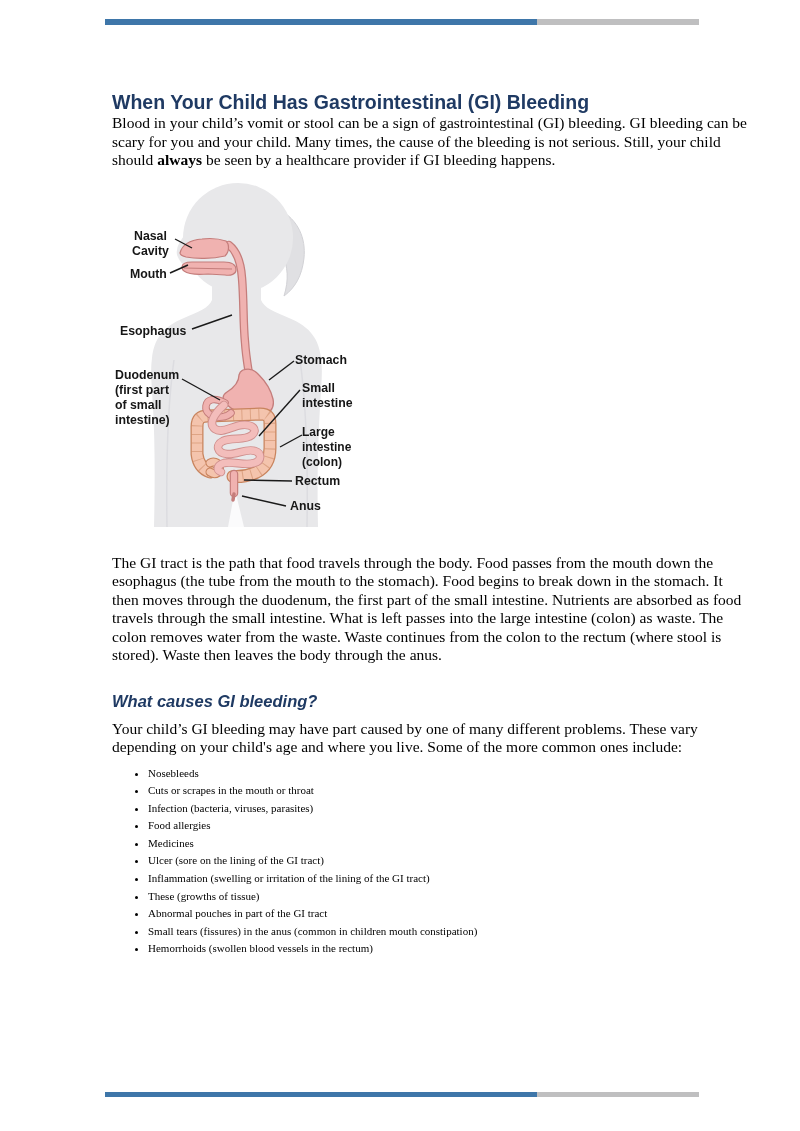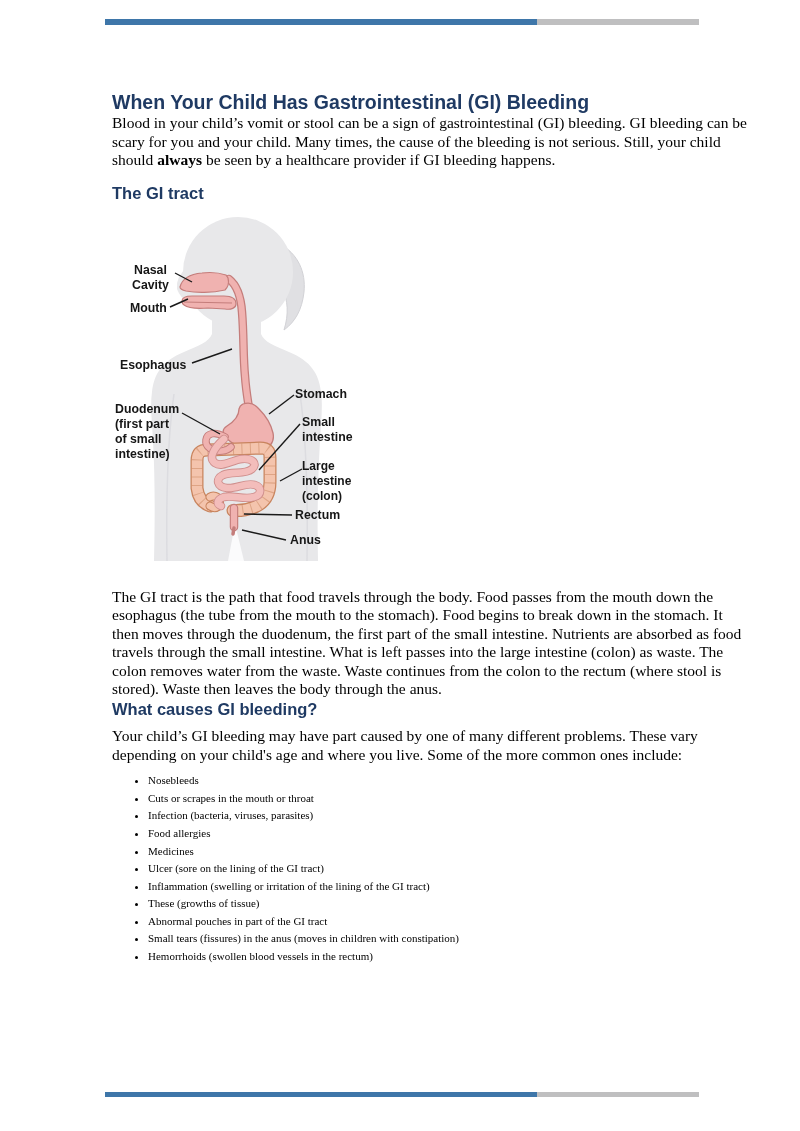--- a/index.html
+++ b/index.html
@@ -11,21 +11,21 @@
   .rule.top{top:19px;}
   .rule.bottom{top:1092px;height:5px;}
   .content{padding:0 48px 0 112px;}
   h1{margin:91px 0 0;font-family:"Liberation Sans",sans-serif;font-weight:bold;
      font-size:19.5px;line-height:1.2;color:#1f3a63;}
   p{margin:0;font-size:15.5px;line-height:18.5px;}
   p.intro{}
   h2{margin:0;font-family:"Liberation Sans",sans-serif;font-weight:bold;
      font-size:16.5px;line-height:1.25;color:#1f3a63;}
   h2.gi{margin-top:13px;}
-  h2.causes{}
+  h2.causes{margin-top:26px;font-style:italic;}
   .diagram{margin-top:12px;width:250px;height:345px;}
   .diagram svg{overflow:visible;display:block;}
   p.tract{margin-top:27px;}
   p.causes-intro{margin-top:8px;}
   ul.causes-list{margin:8px 0 0;padding-left:36px;list-style:disc outside;}
   ul.causes-list li{font-size:11px;line-height:17.6px;}
   .footer-row{position:absolute;top:1100px;left:105px;width:594px;display:flex;
      justify-content:space-between;font-family:"Liberation Sans",sans-serif;
      font-style:italic;font-size:11.5px;color:#77787a;}
   .dlabel{font-family:"Liberation Sans",sans-serif;font-weight:bold;font-size:12.3px;fill:#161616;}
@@ -40,21 +40,20 @@
     <div class="seg-blue"></div>
     <div class="seg-gray"></div>
   </div>
 
   <div class="content">
 
     <h1>When Your Child Has Gastrointestinal (GI) Bleeding</h1>
 
     <p class="intro"><span>Blood in your child’s vomit or stool can be a sign of gastrointestinal (GI) bleeding. GI bleeding can be scary for you and your child. Many times, the cause of the bleeding is not serious. Still, your child should </span><b>always</b><span> be seen by a healthcare provider if GI bleeding happens.</span></p>
 
-    <h2 class="gi">The GI tract</h2>
 
     <div class="diagram">
       <svg viewBox="0 0 250 345" width="250" height="345" xmlns="http://www.w3.org/2000/svg">
 
         <g>
           <path d="M168,28 C186,38 194,56 192,76 C190,94 183,106 172,114 C177,98 176,84 170,72 C165,60 160,48 158,40 Z" fill="#e0e0e3" stroke="#d2d2d6" stroke-width="1"></path>
           <path d="M100,95 L100,118 C97,126 86,130 72,136 C50,145 42,158 40,176 C38,190 40,205 41,225 C43,260 43,300 42,345 L206,345 C205,300 206,260 208,225 C209,205 211,190 209,176 C207,158 199,145 177,136 C163,130 152,126 149,118 L149,95 Z" fill="#e8e8ea"></path>
           <ellipse cx="126" cy="56" rx="55" ry="55" fill="#e8e8ea"></ellipse>
           <path d="M76,50 Q63,62 65,73 Q68,82 78,88 L88,92 L92,50 Z" fill="#e8e8ea"></path>
           <path d="M62,178 C56,220 54,280 55,345" fill="none" stroke="#dcdce0" stroke-width="1.5"></path>
@@ -127,21 +126,21 @@
     <ul class="causes-list">
       <li>Nosebleeds</li>
       <li>Cuts or scrapes in the mouth or throat</li>
       <li>Infection (bacteria, viruses, parasites)</li>
       <li>Food allergies</li>
       <li>Medicines</li>
       <li>Ulcer (sore on the lining of the GI tract)</li>
       <li>Inflammation (swelling or irritation of the lining of the GI tract)</li>
       <li>These (growths of tissue)</li>
       <li>Abnormal pouches in part of the GI tract</li>
-      <li>Small tears (fissures) in the anus (moves in children with constipation)</li>
+      <li>Small tears (fissures) in the anus (common in children mouth constipation)</li>
       <li>Hemorrhoids (swollen blood vessels in the rectum)</li>
     </ul>
   </div>
 
   <div class="rule bottom">
     <div class="seg-blue"></div>
     <div class="seg-gray"></div>
   </div>
 
 

